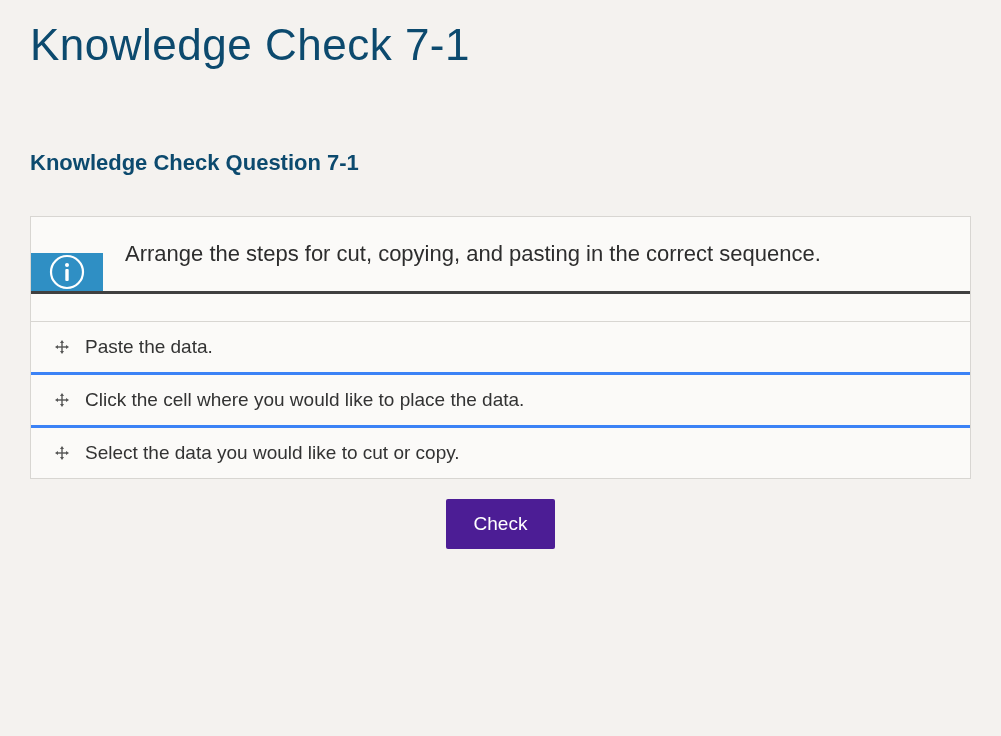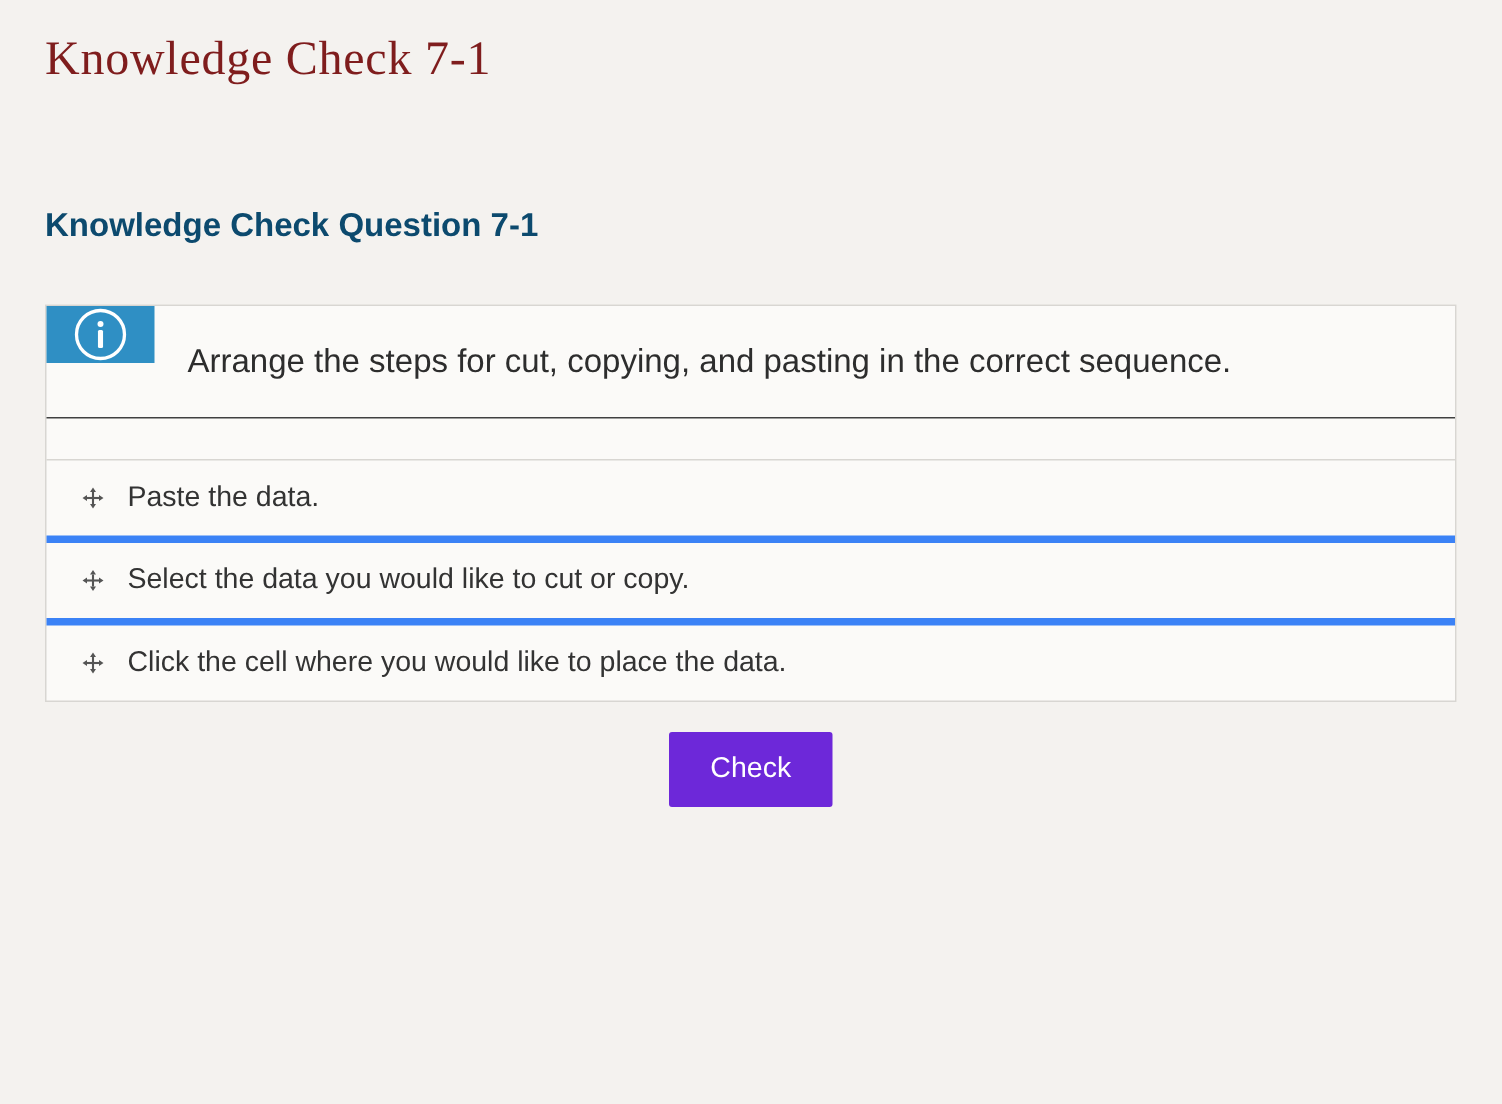--- a/index.html
+++ b/index.html
@@ -6,41 +6,40 @@
   body {
     font-family: "Segoe UI", "Helvetica Neue", Arial, sans-serif;
     background: #f4f2ef;
     color: #333;
     width: 1001px;
     height: 736px;
     padding: 20px 30px 0 30px;
     overflow: hidden;
   }
   .page-title {
-    font-size: 32px;
+    font-size: 44px;
     font-weight: 300;
-    color: #7f1d1d;
+    color: #0c4a6e;
     margin-bottom: 80px;
     letter-spacing: 0.5px;
-    font-family: Liberation Serif, serif;
   }
   .question-heading {
     font-size: 22px;
     font-weight: 700;
     color: #0c4a6e;
     margin-bottom: 40px;
   }
   .question-box {
     border: 1px solid #d8d6d2;
     background: #fbfaf8;
   }
   .instruction-row {
     display: flex;
-    align-items: flex-start;
-    border-bottom: 1px solid #404040;
+    align-items: flex-end;
+    border-bottom: 3px solid #404040;
   }
   .info-badge {
     width: 72px;
     min-width: 72px;
     background: #2f8fc4;
     display: flex;
     align-items: center;
     justify-content: center;
   }
   .info-badge svg { display: block; }
@@ -52,42 +51,42 @@
     font-weight: 500;
   }
   .gap-row {
     height: 28px;
     border-bottom: 1px solid #d8d6d2;
   }
   .option-row {
     display: flex;
     align-items: center;
     padding: 14px 22px;
-    border-bottom: 5px solid #3b82f6;
+    border-bottom: 3px solid #3b82f6;
     font-size: 19px;
     color: #333;
     cursor: move;
     user-select: none;
   }
   .option-row:last-of-type { border-bottom: none; }
   .drag-icon {
     width: 18px;
     height: 18px;
     margin-right: 14px;
     display: flex;
     align-items: center;
     justify-content: center;
     color: #555;
   }
   .check-row {
     text-align: center;
     padding: 20px 0 28px 0;
   }
   .check-btn {
-    background: #6d28d9;
+    background: #4c1d95;
     color: #fff;
     border: none;
     padding: 14px 28px;
     font-size: 19px;
     cursor: pointer;
     border-radius: 2px;
   }
 </style>
 </head>
 <body>
@@ -123,32 +122,32 @@
   </div>
 
   <div class="option-row">
     <span class="drag-icon">
       <svg width="16" height="16" viewBox="0 0 16 16">
         <path d="M8 1 L10 4 L6 4 Z M8 15 L6 12 L10 12 Z M1 8 L4 6 L4 10 Z M15 8 L12 10 L12 6 Z" fill="#555"></path>
         <rect x="7.3" y="4" width="1.4" height="8" fill="#555"></rect>
         <rect x="4" y="7.3" width="8" height="1.4" fill="#555"></rect>
       </svg>
     </span>
-    <span>Select the data you would like to cut or copy.</span>
+    <span>Click the cell where you would like to place the data.</span>
   </div>
 
   <div class="option-row">
     <span class="drag-icon">
       <svg width="16" height="16" viewBox="0 0 16 16">
         <path d="M8 1 L10 4 L6 4 Z M8 15 L6 12 L10 12 Z M1 8 L4 6 L4 10 Z M15 8 L12 10 L12 6 Z" fill="#555"></path>
         <rect x="7.3" y="4" width="1.4" height="8" fill="#555"></rect>
         <rect x="4" y="7.3" width="8" height="1.4" fill="#555"></rect>
       </svg>
     </span>
-    <span>Click the cell where you would like to place the data.</span>
+    <span>Select the data you would like to cut or copy.</span>
   </div>
 
 
 </div>
 
 <div class="check-row">
   <button class="check-btn">Check</button>
 </div>
 
 </body></html>

